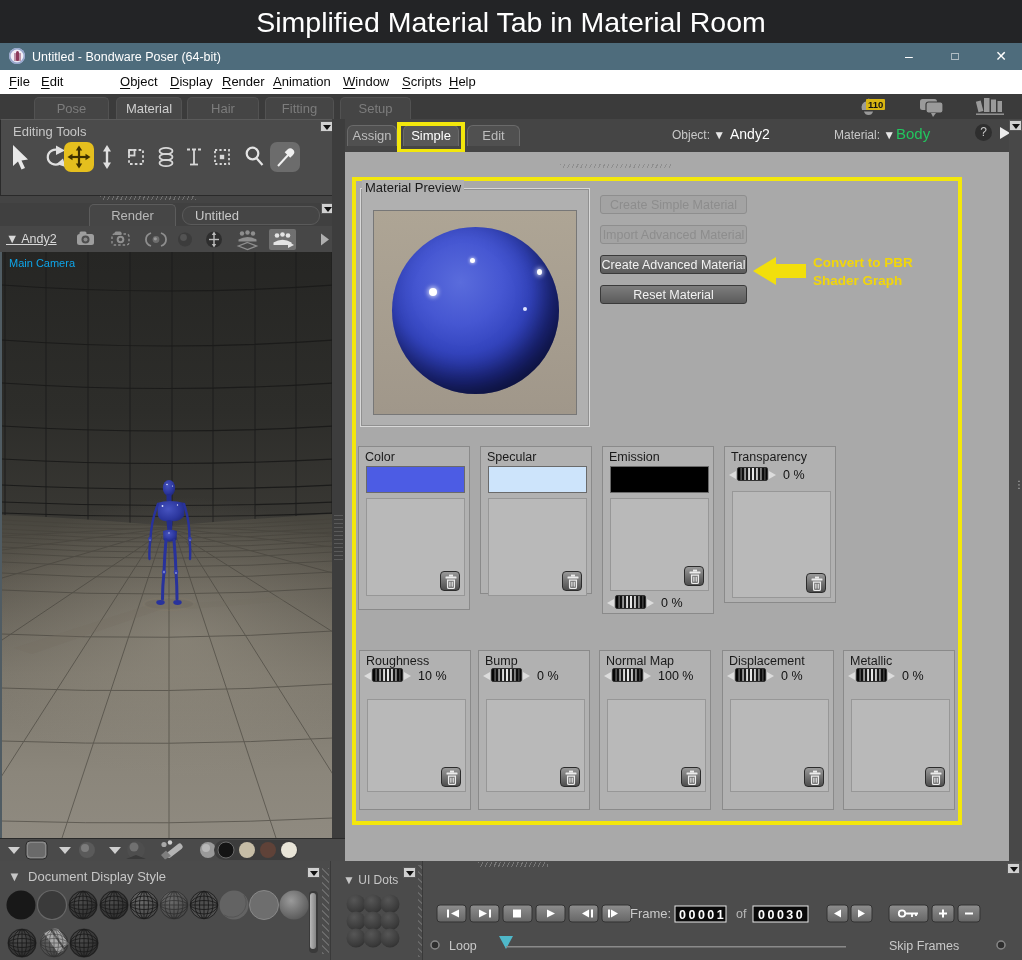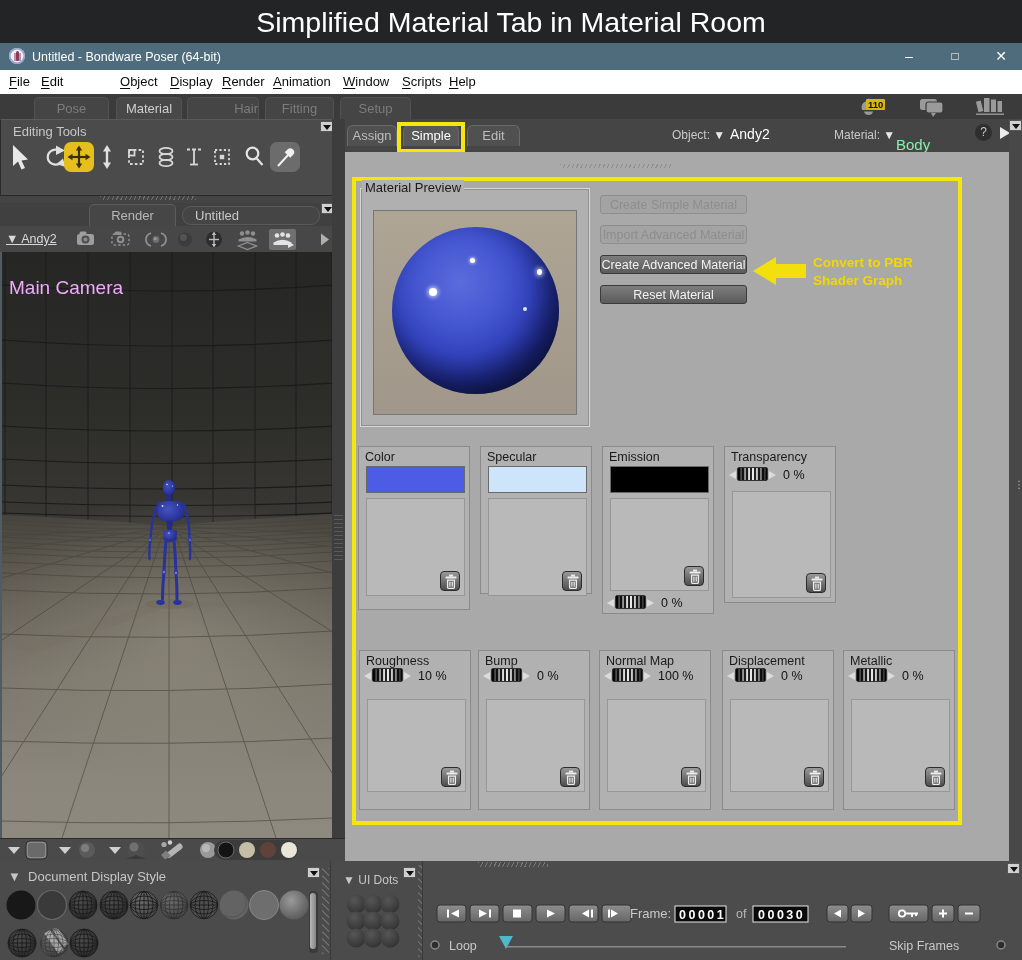--- a/index.html
+++ b/index.html
@@ -38,21 +38,21 @@
 .ddbox { position:absolute; width:13px; height:11px; background:#d0d0d0; border:1px solid #555; }
 .ddbox:after { content:""; position:absolute; left:2px; top:3px; border-left:4px solid transparent; border-right:4px solid transparent; border-top:5px solid #111; }
 
 #prevtabs { left:0; top:203px; width:337px; height:23px; background:#404040; }
 .ptab { position:absolute; top:1px; height:22px; border:1px solid #5c5c5c; border-bottom:none; border-radius:5px 5px 0 0;
   font-size:13px; text-align:center; line-height:21px; }
 #camrow { left:0; top:226px; width:337px; height:26px; background:#474747; }
 
 
 #viewport { left:0px; top:252px; width:332px; height:586px; background:#2d2d2b; overflow:hidden; border-left:2px solid #505c63; }
-#vplabel { position:absolute; left:7px; top:5px; color:#f0abfc; font-size:19px;margin-top:20px; }
+#vplabel { position:absolute; left:7px; top:5px; color:#0ea5e9; font-size:11px; }
 #divider { left:332px; top:119px; width:13px; height:742px; background:#3d3d3d; }
 
 
 #vptoolbar { left:0; top:838px; width:345px; height:23px; background:#4a4a4a; border-top:1px solid #2a2a2a; }
 
 
 #docstyle { left:0; top:861px; width:330px; height:99px; background:#4b4b4b; }
 #uidots { left:330px; top:861px; width:92px; height:99px; background:#4b4b4b; border-left:1px solid #3a3a3a; }
 #playback { left:422px; top:861px; width:600px; height:99px; background:#4c4c4c; border-left:1px solid #3a3a3a; }
 
@@ -127,21 +127,21 @@
   <span style="left:222px;"><u>R</u>ender</span>
   <span style="left:273px;"><u>A</u>nimation</span>
   <span style="left:343px;"><u>W</u>indow</span>
   <span style="left:402px;"><u>S</u>cripts</span>
   <span style="left:449px;"><u>H</u>elp</span>
 </div>
 
 <div id="tabrow" class="abs">
   <div class="roomtab" style="left:34px; width:75px;">Pose</div>
   <div class="roomtab active" style="left:116px; width:66px;">Material</div>
-  <div class="roomtab" style="left:187px; width:72px;text-align:right;">Hair</div>
+  <div class="roomtab" style="left:187px; width:72px;">Hair</div>
   <div class="roomtab" style="left:265px; width:69px;">Fitting</div>
   <div class="roomtab" style="left:340px; width:71px;">Setup</div>
   <svg width="160" height="25" viewBox="0 0 160 25" style="position:absolute; left:850px; top:0;">
     <path d="M12,16 q-2,-7 5,-9 q0,-2.5 1.8,-2.5 q1.8,0 1.8,2.5 q7,2 5,9 Z" fill="#9a9a9a"></path>
     <path d="M14,17.5 h9 q-1,3.5 -4.5,3.5 q-3.5,0 -4.5,-3.5 Z" fill="#9a9a9a"></path>
     <rect x="16" y="5" width="19" height="11" rx="1" fill="#d8b512"></rect>
     <text x="18" y="14" font-size="9.5" font-weight="bold" fill="#111" font-family="Liberation Sans">110</text>
     <g fill="#9a9a9a">
       <rect x="70" y="5" width="17" height="11" rx="2.5"></rect>
       <rect x="76" y="8" width="17" height="11" rx="2.5" stroke="#3b3b3b" stroke-width="1.2"></rect>
@@ -575,21 +575,21 @@
 </div>
 
 <div id="matbar" class="abs">
   <div class="mtab" style="left:2px; width:50px;">Assign</div>
   <div class="mtab" style="left:58px; width:56px; color:#fff; background:#585858;">Simple</div>
   <div class="mtab" style="left:122px; width:53px;">Edit</div>
   <div style="position:absolute; left:52px; top:3px; width:68px; height:31px; border:4px solid #f3e70c;"></div>
   <span style="position:absolute; left:327px; top:9px; color:#c9c9c9; font-size:12px;">Object: <span style="color:#e8e8e8;">▼</span></span>
   <span style="position:absolute; left:385px; top:7px; color:#fff; font-size:14px;">Andy2</span>
   <span style="position:absolute; left:489px; top:9px; color:#c9c9c9; font-size:12px;">Material: <span style="color:#e8e8e8;">▼</span></span>
-  <span style="position:absolute; left:551px; top:17px; color:#86efac; font-size:15px;">Body</span>
+  <span style="position:absolute; left:551px; top:6px; color:#22c55e; font-size:15px;">Body</span>
   <div style="position:absolute; left:630px; top:5px; width:17px; height:17px; border-radius:50%; background:#2e2e2e; color:#c8c8c8; font-size:12px; text-align:center; line-height:17px;">?</div>
   <div style="position:absolute; left:655px; top:8px; width:0; height:0; border-top:6.5px solid transparent; border-bottom:6.5px solid transparent; border-left:10px solid #ececec;"></div>
 </div>
 
 <div id="matarea" class="abs">
   <div style="position:absolute; left:215px; top:12px; width:113px; height:4px;
     background:repeating-linear-gradient(115deg,#8e8e8e 0 1px,transparent 1px 4px);"></div>
   <div id="yellowbox"></div>
   <div id="mpgroup"></div>
   <div id="mplabel">Material Preview</div>

